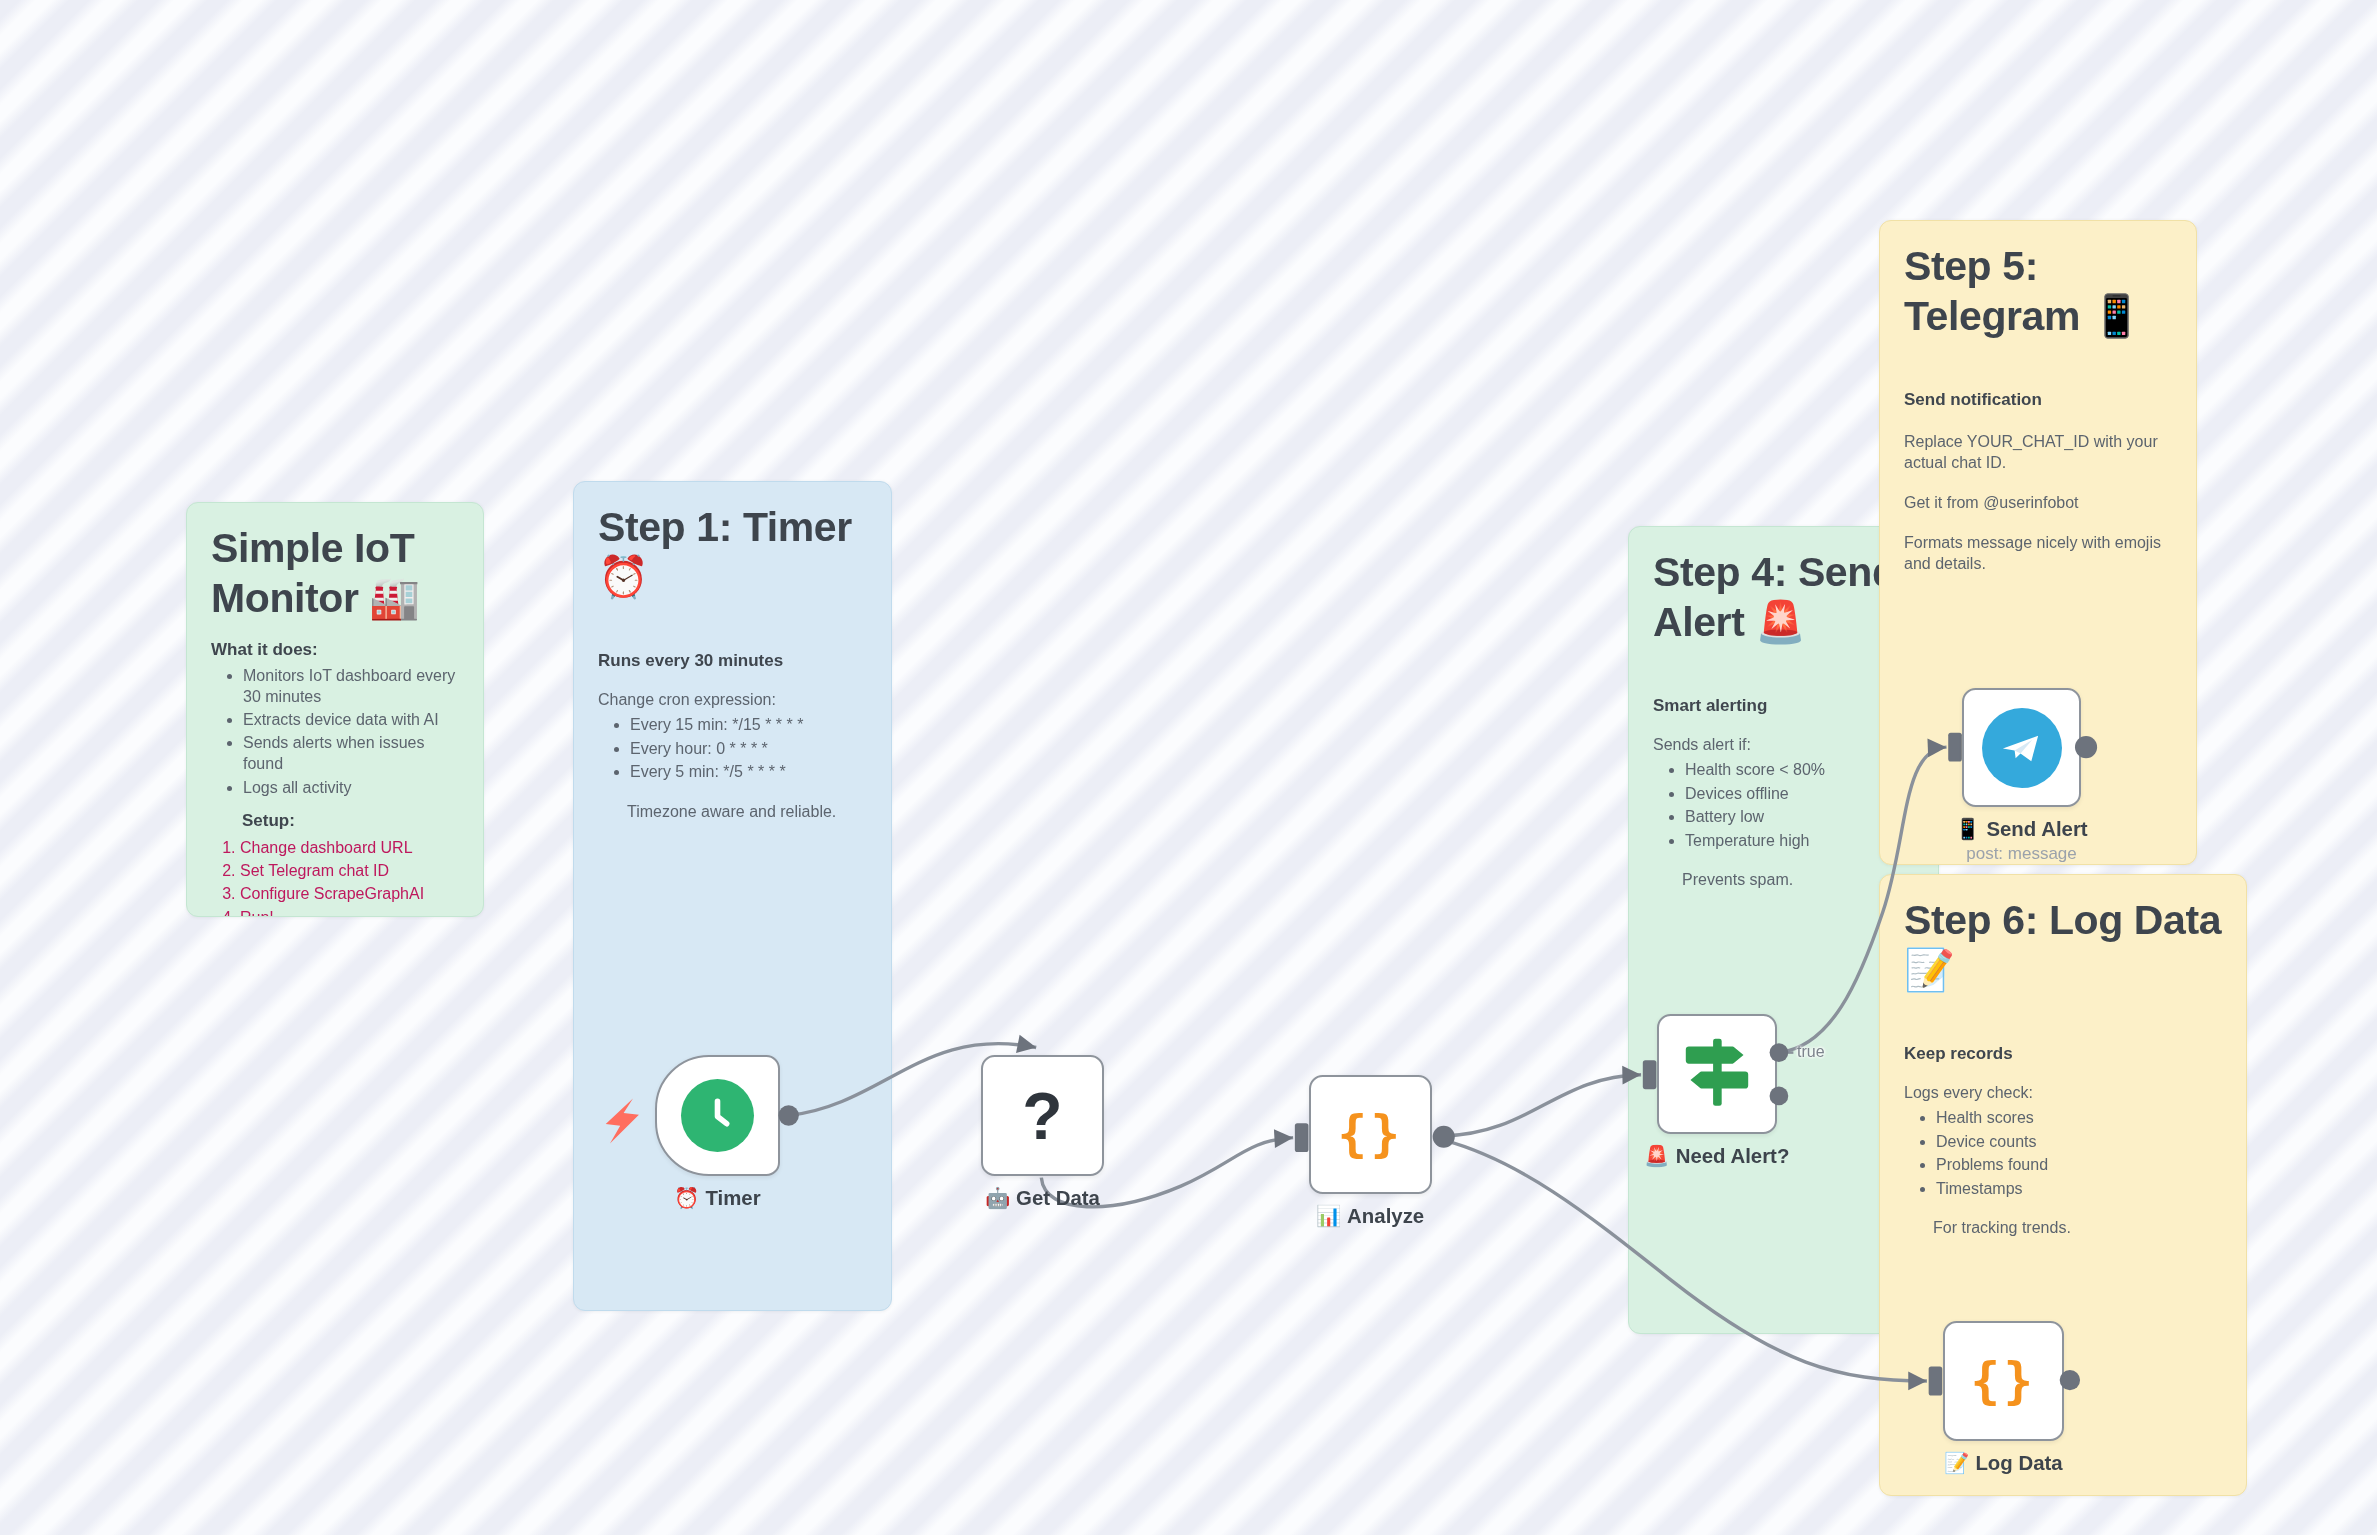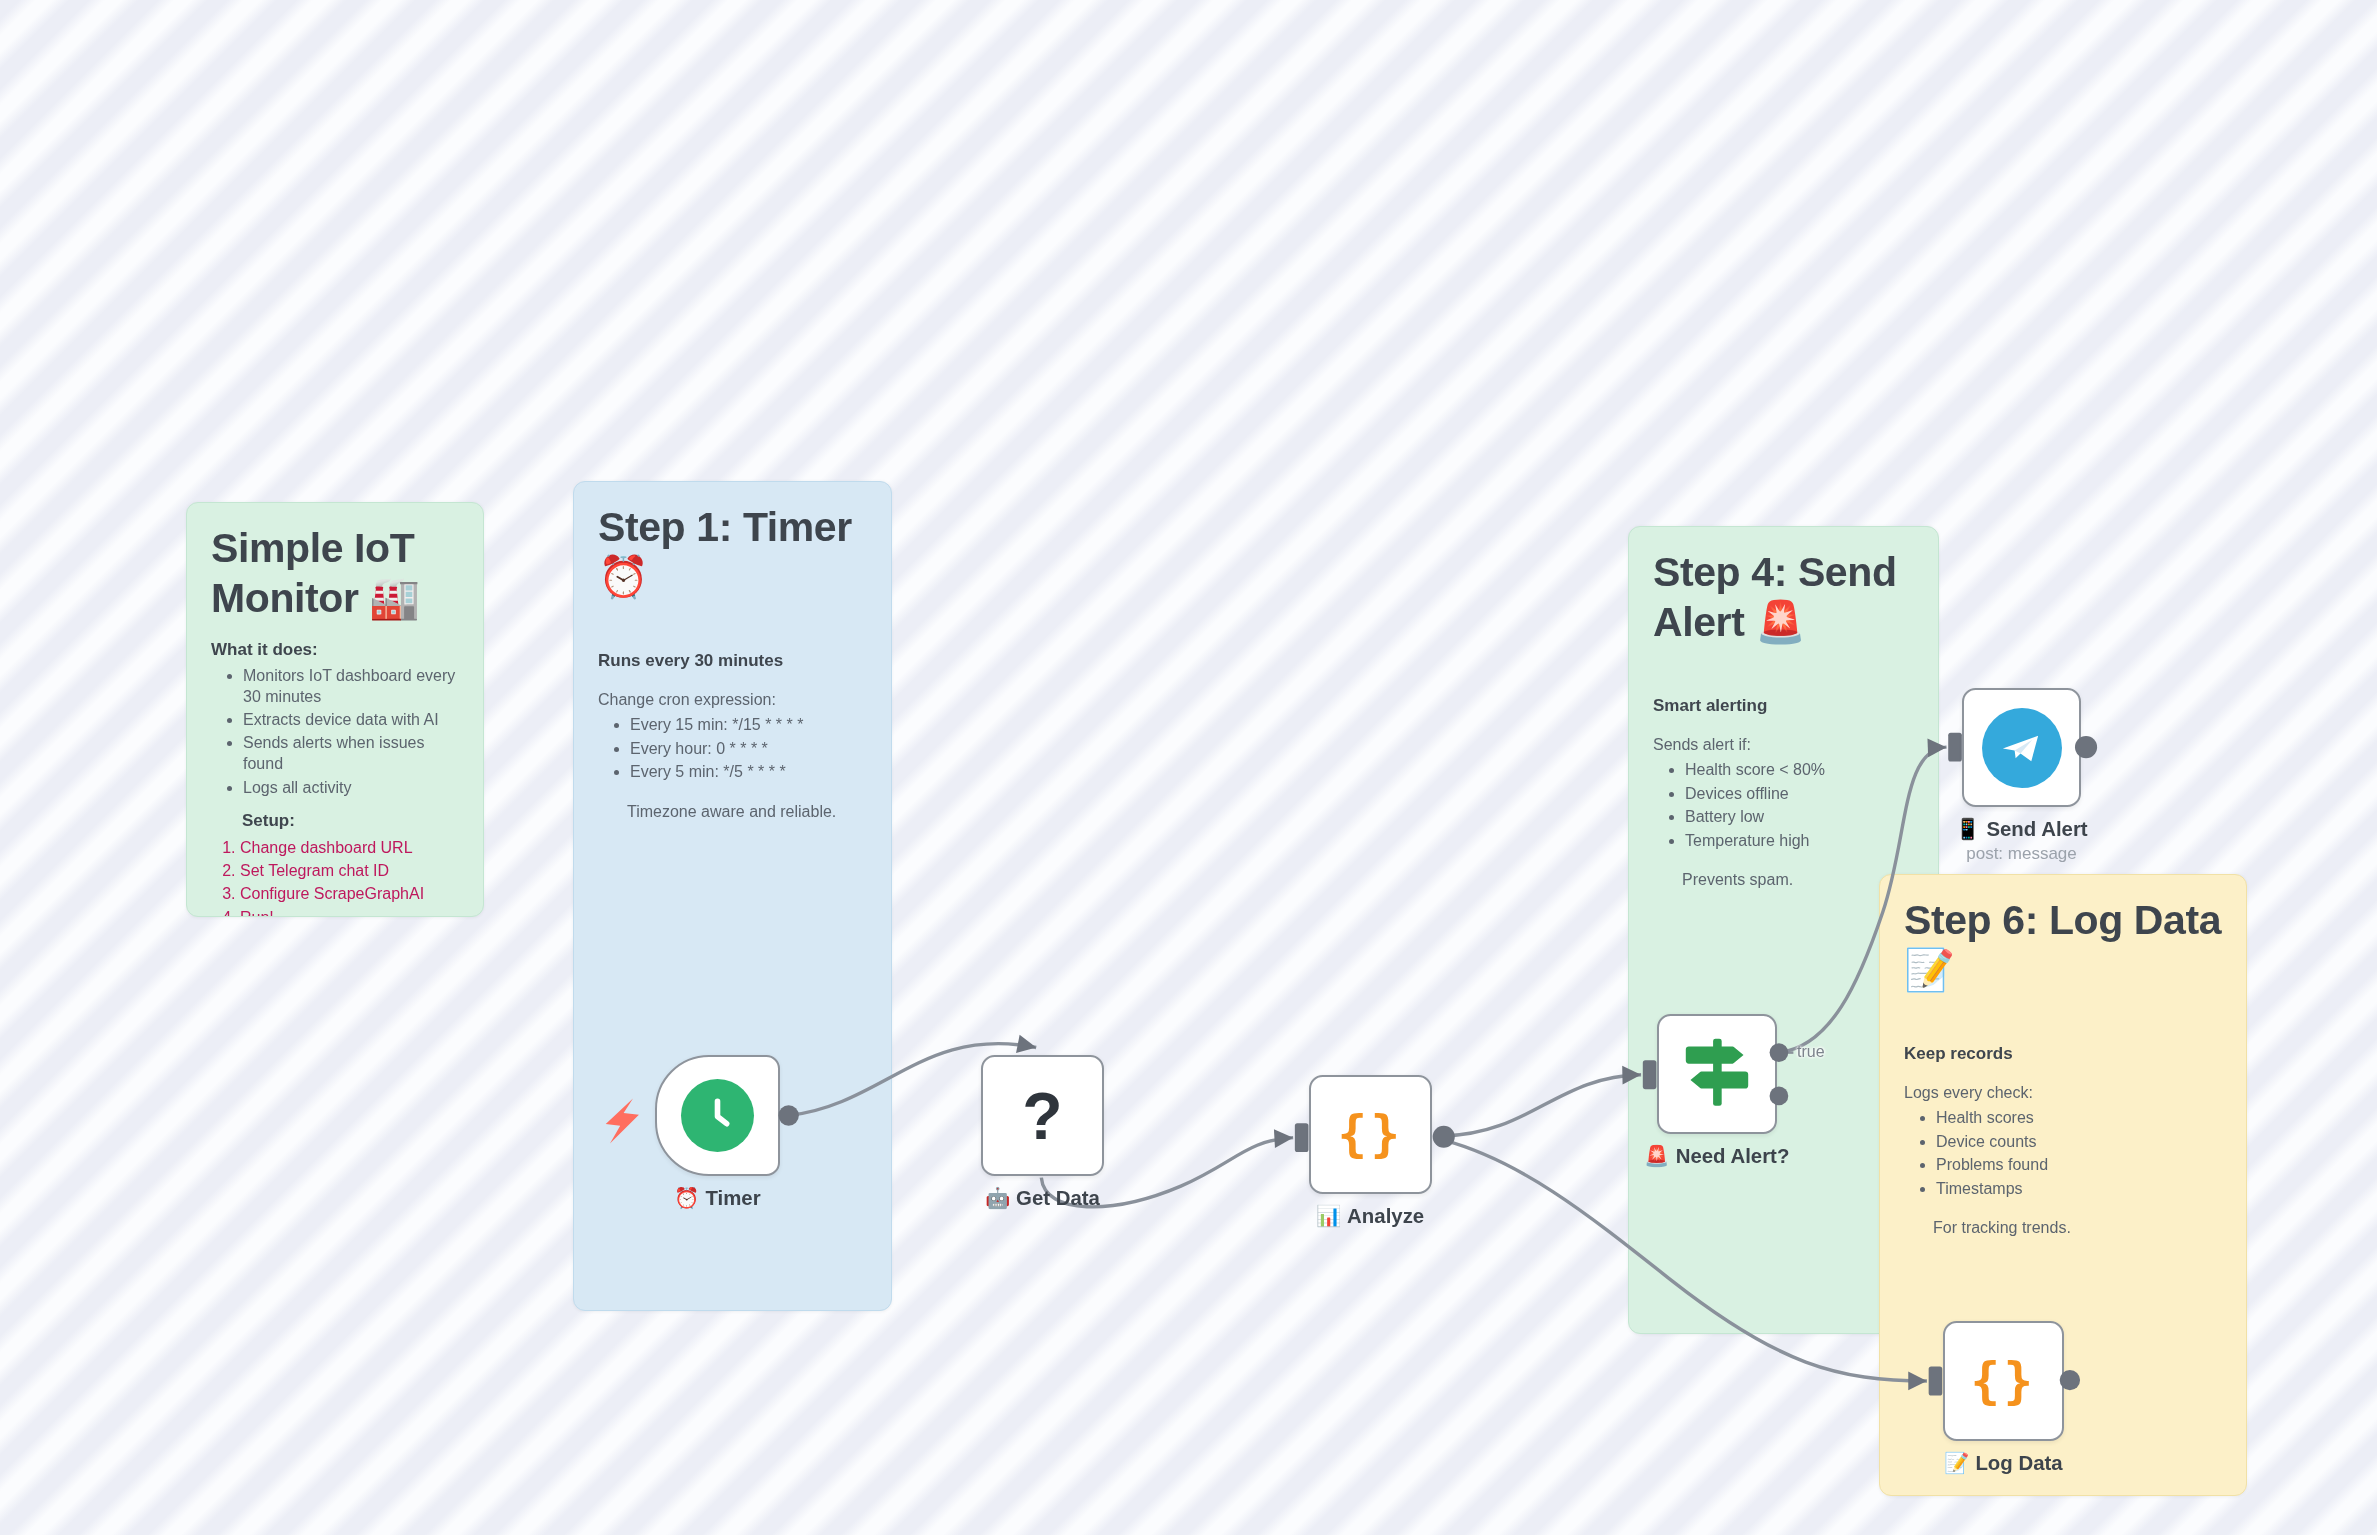--- a/index.html
+++ b/index.html
@@ -114,20 +114,27 @@
     <div class="intro">Sends alert if:</div>
     <ul>
       <li>Health score &lt; 80%</li>
       <li>Devices offline</li>
       <li>Battery low</li>
       <li>Temperature high</li>
     </ul>
     <div class="note">Prevents spam.</div>
   </div>
 
+  <div class="panel yellow" style="left:1879px;top:220px;width:318px;height:645px;">
+    <h2 class="panel-title mb-lg">Step 5: Telegram 📱</h2>
+    <div class="s-head">Send notification</div>
+    <div class="para">Replace YOUR_CHAT_ID with your actual chat ID.</div>
+    <div class="para">Get it from @userinfobot</div>
+    <div class="para">Formats message nicely with emojis and details.</div>
+  </div>
 
   <div class="panel yellow" style="left:1879px;top:874px;width:368px;height:622px;">
     <h2 class="panel-title mb-lg">Step 6: Log Data 📝</h2>
     <div class="s-head">Keep records</div>
     <div class="intro">Logs every check:</div>
     <ul>
       <li>Health scores</li>
       <li>Device counts</li>
       <li>Problems found</li>
       <li>Timestamps</li>

